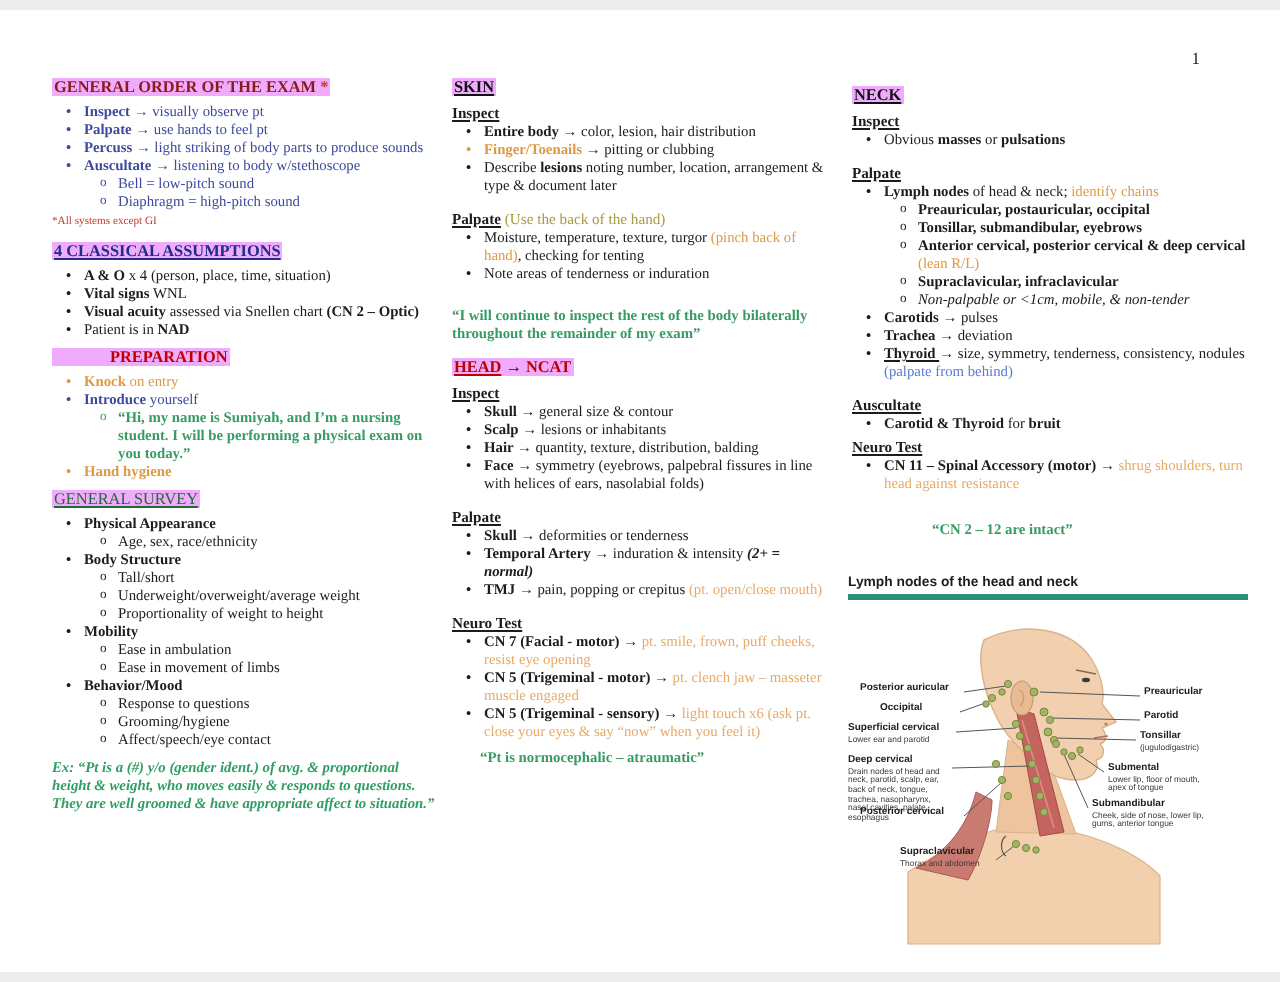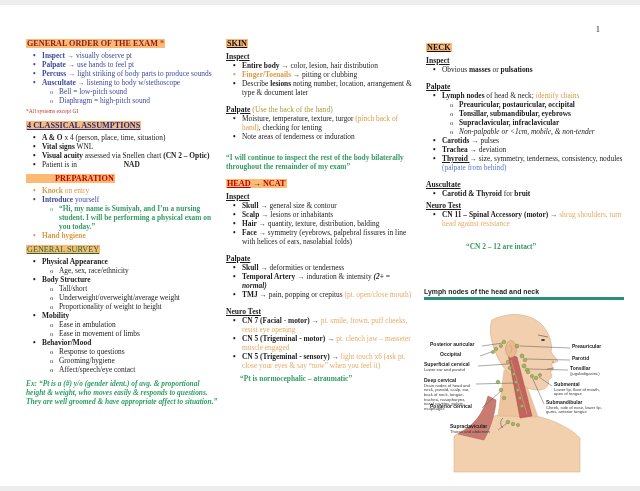--- a/index.html
+++ b/index.html
@@ -8,21 +8,21 @@
         font-family:"Liberation Serif","DejaVu Serif",serif;color:#1c1c1c;}
   .edge{position:absolute;left:0;right:0;background:#ededed;}
   .edge.top{top:0;height:5px;}
   .edge.bot{bottom:0;height:5px;}
   .pagenum{position:absolute;right:40px;top:24px;font-size:8.5px;}
   .col{position:absolute;font-size:7.4px;line-height:9px;}
   #col1{left:26px;top:34px;width:192px;}
   #col2{left:226px;top:34px;width:190px;}
   #col3{left:426px;top:38px;width:204px;}
   .h1{margin:5px 0 2px 0;font-size:8.2px;line-height:10px;font-weight:bold;}
-  .hl{background:#fdba74;padding:0 1px;}
+  .hl{background:#f0abfc;padding:0 1px;}
   .subh{margin-top:3px;font-size:7.6px;}
   .b1,.b2{display:flex;}
   .b1 .mark{flex:none;width:9px;margin-left:7px;}
   .b1 .tx{flex:1;}
   .b2 .mark{flex:none;width:9px;margin-left:24px;font-size:6.6px;}
   .b2 .tx{flex:1;}
   .para{margin:2px 0;}
   .spacer{height:5px;}
   
   .diagram{position:absolute;left:424px;top:288px;width:208px;height:200px;
@@ -78,21 +78,21 @@
       <div class="b1">
         <span class="mark" style="color: rgb(28, 28, 28); font-weight: bold;">•</span>
         <span class="tx"><span style="font-weight: bold; color: rgb(28, 28, 28);">Vital signs</span><span style="color: rgb(28, 28, 28);"> WNL</span></span>
       </div>
       <div class="b1">
         <span class="mark" style="color: rgb(28, 28, 28); font-weight: bold;">•</span>
         <span class="tx"><span style="font-weight: bold; color: rgb(28, 28, 28);">Visual acuity</span><span style="color: rgb(28, 28, 28);"> assessed via Snellen chart </span><span style="font-weight: bold; color: rgb(28, 28, 28);">(CN 2 – Optic)</span></span>
       </div>
       <div class="b1">
         <span class="mark" style="color: rgb(28, 28, 28); font-weight: bold;">•</span>
-        <span class="tx"><span style="color: rgb(28, 28, 28);">Patient is in </span><span style="font-weight: bold; color: rgb(28, 28, 28); margin-left: 45px;">NAD</span></span>
+        <span class="tx"><span style="color: rgb(28, 28, 28);">Patient is in </span><span style="font-weight: bold; color: rgb(28, 28, 28);">NAD</span></span>
       </div>
       <div class="h1"><span class="hl"><span style="font-weight: bold; color: rgb(192, 0, 0); padding-left: 28px;">PREPARATION</span></span></div>
       <div class="b1">
         <span class="mark" style="color: rgb(221, 153, 68); font-weight: bold;">•</span>
         <span class="tx"><span style="font-weight: bold; color: rgb(221, 153, 68);">Knock</span><span style="color: rgb(221, 153, 68);"> on entry</span></span>
       </div>
       <div class="b1">
         <span class="mark" style="color: rgb(61, 74, 158); font-weight: bold;">•</span>
         <span class="tx"><span style="font-weight: bold; color: rgb(61, 74, 158);">Introduce</span><span style="color: rgb(61, 74, 158);"> yourself</span></span>
       </div>
@@ -246,20 +246,24 @@
         <span class="mark" style="color: rgb(28, 28, 28); font-weight: bold;">•</span>
         <span class="tx"><span style="font-weight: bold; color: rgb(28, 28, 28);">Lymph nodes</span><span style="color: rgb(28, 28, 28);"> of head &amp; neck; </span><span style="color: rgb(221, 153, 68);">identify chains</span></span>
       </div>
       <div class="b2">
         <span class="mark" style="color: rgb(28, 28, 28);">o</span>
         <span class="tx"><span style="font-weight: bold; color: rgb(28, 28, 28);">Preauricular, postauricular, occipital</span></span>
       </div>
       <div class="b2">
         <span class="mark" style="color: rgb(28, 28, 28);">o</span>
         <span class="tx"><span style="font-weight: bold; color: rgb(28, 28, 28);">Tonsillar, submandibular, eyebrows</span></span>
+      </div>
+      <div class="b2">
+        <span class="mark" style="color: rgb(28, 28, 28);">o</span>
+        <span class="tx"><span style="font-weight: bold; color: rgb(28, 28, 28);">Anterior cervical, posterior cervical &amp; deep cervical </span><span style="color: rgb(221, 153, 68);">(lean R/L)</span></span>
       </div>
       <div class="b2">
         <span class="mark" style="color: rgb(28, 28, 28);">o</span>
         <span class="tx"><span style="font-weight: bold; color: rgb(28, 28, 28);">Supraclavicular, infraclavicular</span></span>
       </div>
       <div class="b2">
         <span class="mark" style="color: rgb(28, 28, 28);">o</span>
         <span class="tx"><span style="font-style: italic; color: rgb(28, 28, 28);">Non-palpable or &lt;1cm, mobile, &amp; non-tender</span></span>
       </div>
       <div class="b1">

